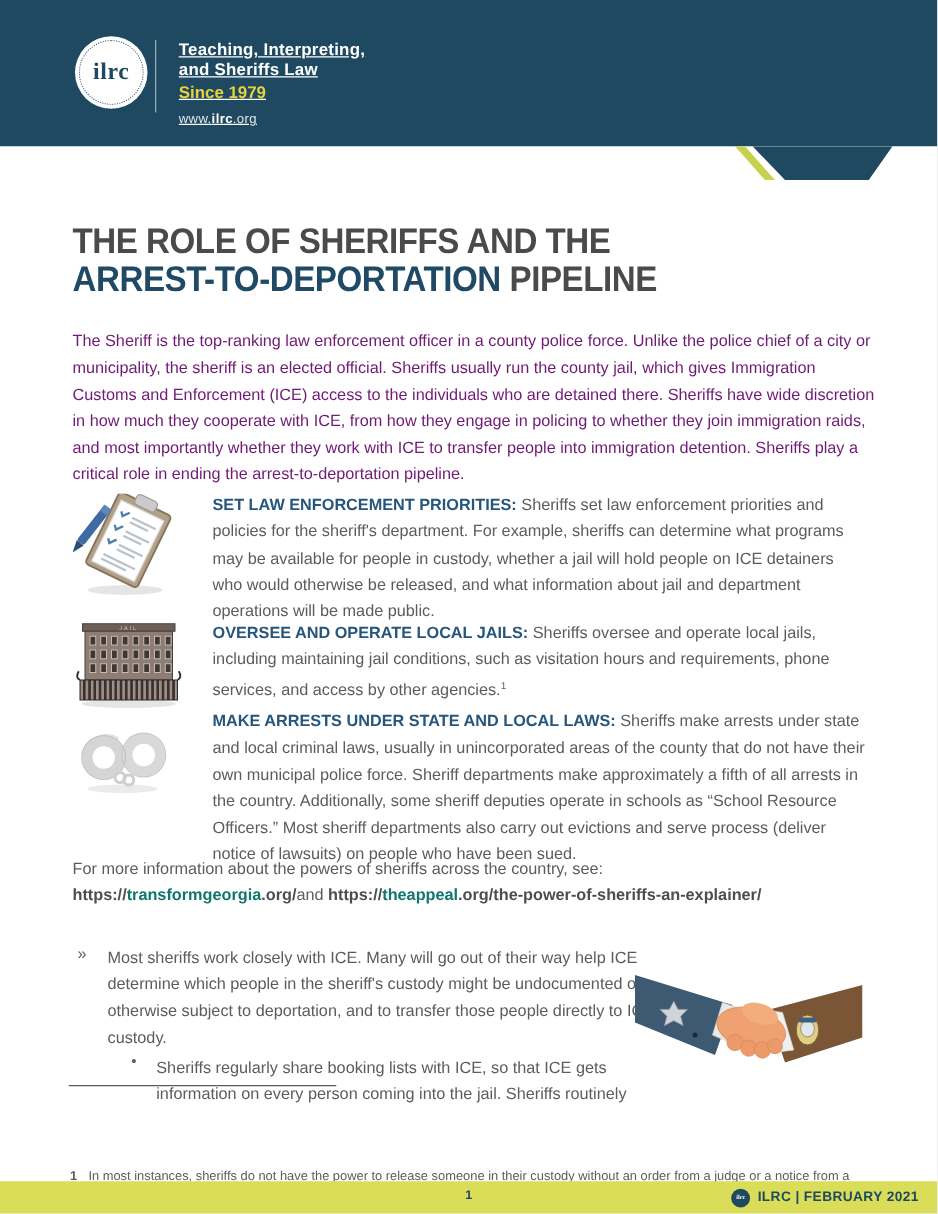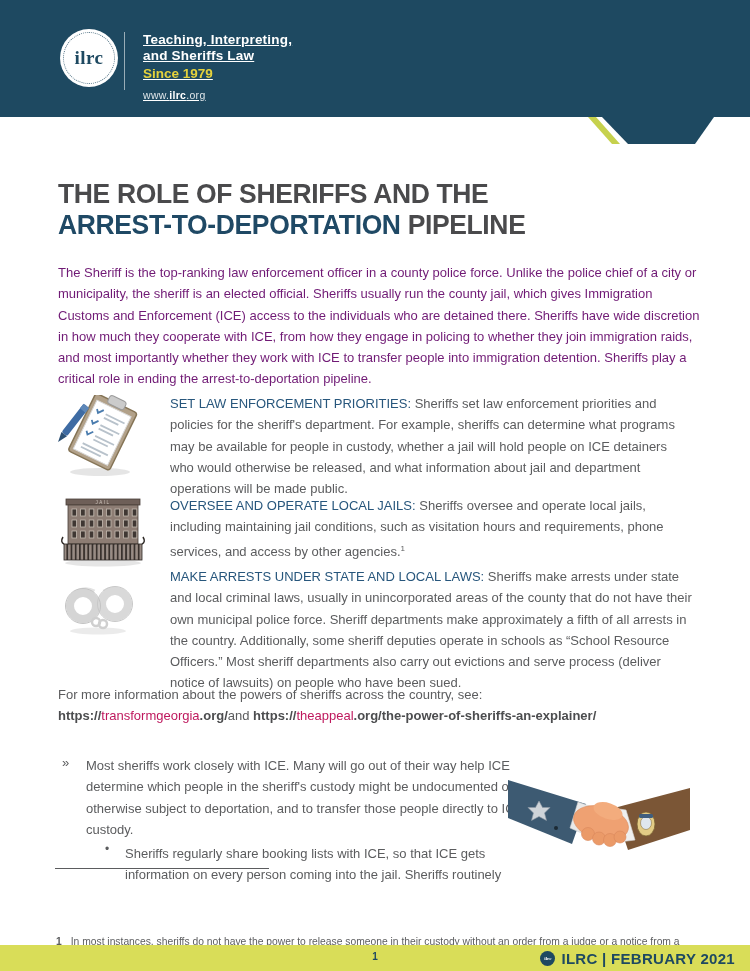--- a/index.html
+++ b/index.html
@@ -27,29 +27,29 @@
   .t-blue{color:#1f4965;}
 
   
   .bodytext{font-size:13px;line-height:21.3px;color:#701a75;margin:0;}
   .intro{position:absolute;left:58px;top:262px;width:645px;}
   .s1-heading{position:absolute;left:58px;top:372px;margin:0;font-size:13.5px;font-weight:bold;color:#545557;letter-spacing:.1px;}
 
   .item{position:absolute;left:58px;width:634px;}
   .item-icon{position:absolute;left:0;top:2px;}
   .item-text{margin:0 0 0 112px;font-size:13px;line-height:21.3px;color:#5b5c5e;}
-  .item-label{color:#27567c;font-weight:normal;}
+  .item-label{color:#27567c;font-weight:bold;}
   .item1{top:393px;}
   .item2{top:495px;}
   .item3{top:566px;}
   sup{font-size:8px;}
 
   .more-info{position:absolute;left:58px;top:684px;width:645px;font-size:13px;line-height:21.3px;color:#5b5c5e;margin:0;}
   .more-info b{color:#4c4d4f;}
-  .link{color:#be185d;font-weight:normal;text-decoration:none;cursor:pointer;}
+  .link{color:#0f766e;font-weight:bold;text-decoration:none;cursor:pointer;}
 
   .s2-heading{position:absolute;left:56px;top:730px;margin:0;font-size:16.5px;font-weight:bold;color:#545557;letter-spacing:-.2px;}
 
   .bullet-main{position:absolute;left:62px;top:755px;width:470px;}
   .bullet-main .marker{position:absolute;left:0;top:0;font-size:13px;color:#5b5c5e;}
   .bullet-main p{margin:0 0 0 24px;font-size:13px;line-height:21.3px;color:#5b5c5e;}
   .bullet-sub{position:absolute;left:105px;top:843px;width:412px;}
   .bullet-sub .marker{position:absolute;left:0;top:-1px;font-size:12px;color:#5b5c5e;}
   .bullet-sub p{margin:0 0 0 20px;font-size:13px;line-height:21.3px;color:#5b5c5e;}
 
@@ -59,21 +59,21 @@
   .footnote{position:absolute;left:56px;top:931px;width:648px;margin:0;font-size:10.3px;line-height:22px;color:#5b5c5e;}
   .fn-num{font-weight:bold;margin-right:9px;}
   .fn-link{color:#4c4d4f;font-weight:bold;text-decoration:underline;cursor:pointer;}
 
   
   .footer{position:absolute;left:0;top:945px;width:750px;height:26px;background:#d9dd58;}
   .page-num{position:absolute;left:0;right:0;top:6px;text-align:center;font-size:10px;font-weight:bold;color:#1e4961;}
   .footer-brand{position:absolute;right:15px;top:0;height:26px;display:flex;align-items:center;gap:6px;}
   .footer-logo{width:15px;height:15px;border-radius:50%;background:#1e4961;display:flex;align-items:center;justify-content:center;}
   .footer-logo span{font-family:"Liberation Serif",serif;font-size:5px;font-weight:bold;color:#ffffff;}
-  .brand-text{font-size:15px;font-weight:bold;color:#1e4961;letter-spacing:.3px;}
+  .brand-text{font-size:11px;font-weight:bold;color:#1e4961;letter-spacing:.3px;}
 </style>
 </head>
 <body>
 
 <div class="page">
 
   <header class="masthead">
     <div class="logo">
       <div class="logo-ring"></div>
       <span class="logo-text">ilrc</span>

